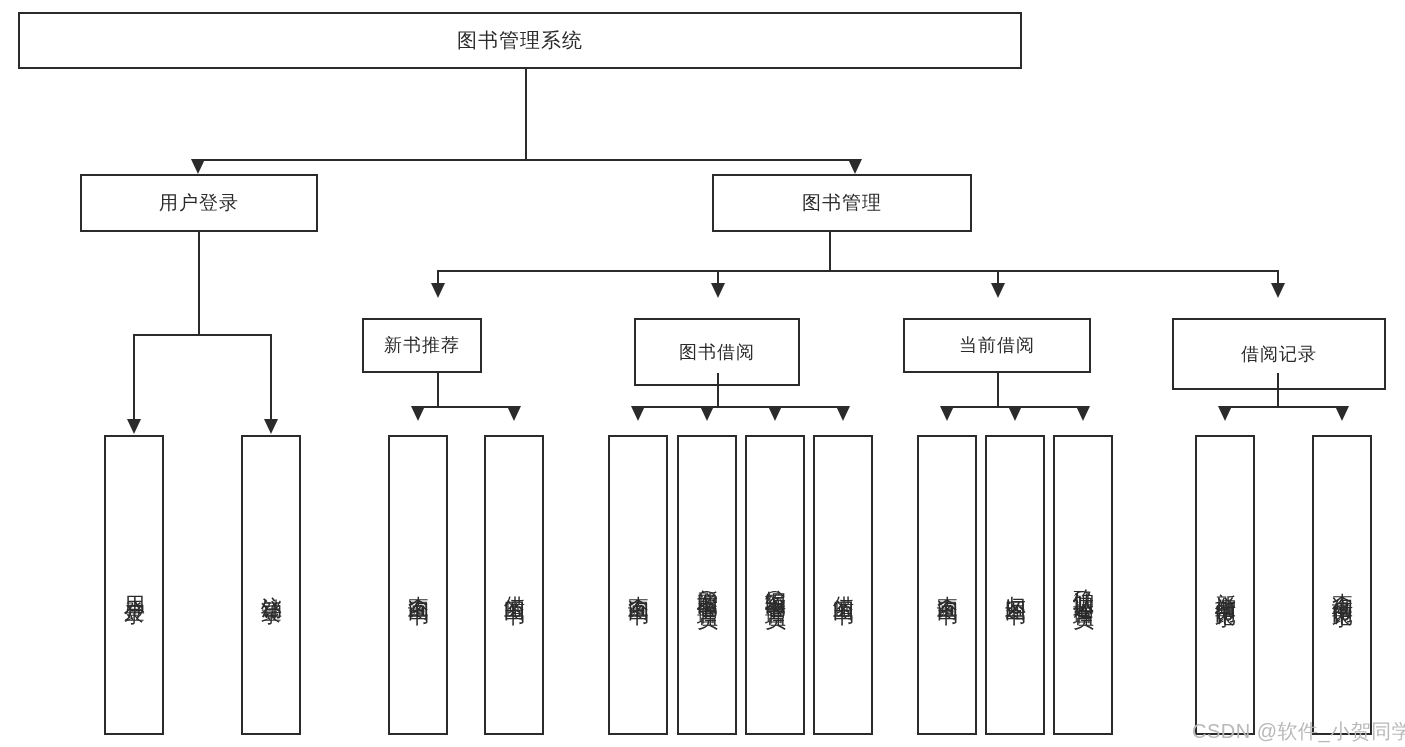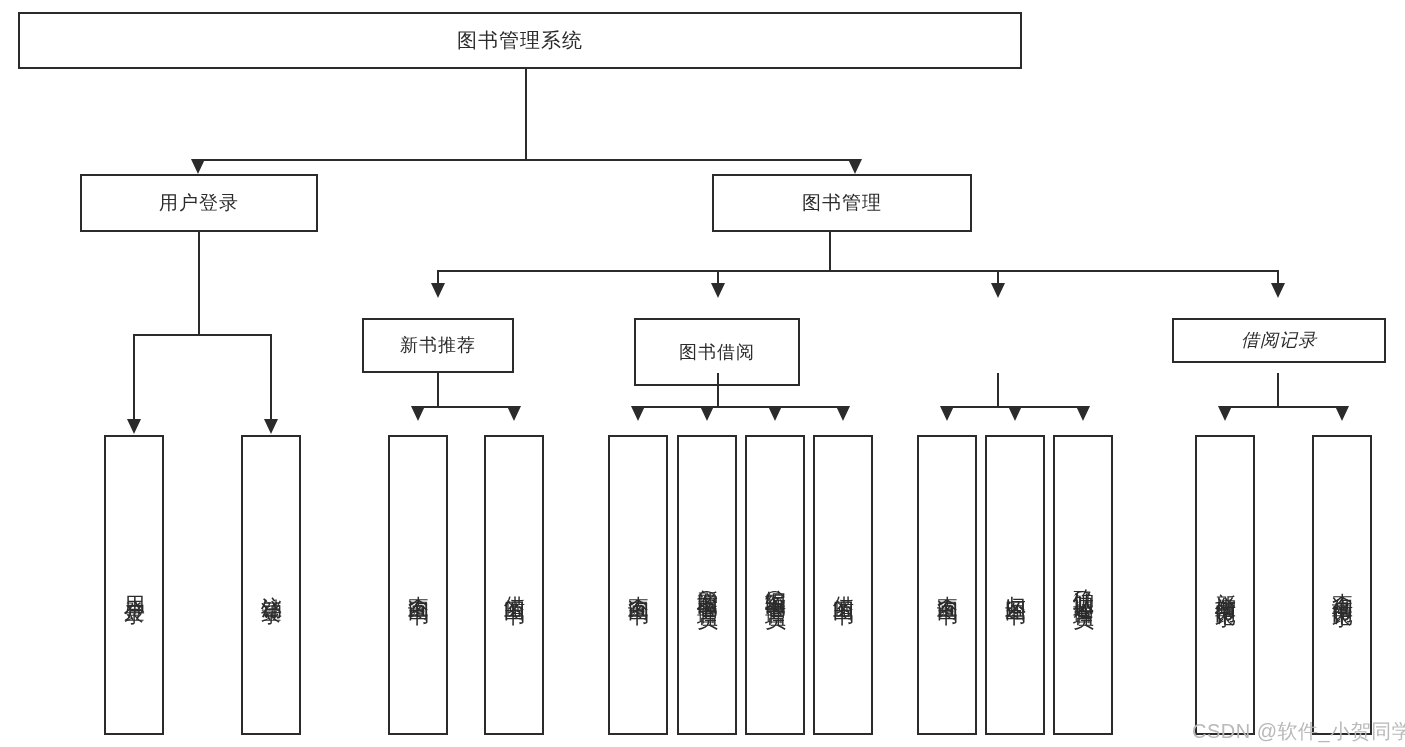--- a/index.html
+++ b/index.html
@@ -116,27 +116,30 @@
   <div class="hline" style="left:437px;top:270px;width:841px;"></div>
   <div class="vline" style="left:437px;top:270px;height:14px;"></div>
   <div class="vline" style="left:717px;top:270px;height:14px;"></div>
   <div class="vline" style="left:997px;top:270px;height:14px;"></div>
   <div class="vline" style="left:1277px;top:270px;height:14px;"></div>
   <div class="arrow" style="left:431px;top:283px;"></div>
   <div class="arrow" style="left:711px;top:283px;"></div>
   <div class="arrow" style="left:991px;top:283px;"></div>
   <div class="arrow" style="left:1271px;top:283px;"></div>
 
-  <div class="node level2" style="left:362px;top:318px;width:152px;height:55px;">
+  <div class="node level2" style="left:362px;top:318px;width:120px;height:55px;">
     <span class="label">新书推荐</span>
   </div>
   <div class="node level2" style="left:634px;top:318px;width:166px;height:68px;">
     <span class="label">图书借阅</span>
   </div>
-  <div class="node level2" style="left:1172px;top:318px;width:214px;height:45px;font-style:italic;">
+  <div class="node level2" style="left:903px;top:318px;width:188px;height:55px;">
+    <span class="label">当前借阅</span>
+  </div>
+  <div class="node level2" style="left:1172px;top:318px;width:214px;height:72px;">
     <span class="label">借阅记录</span>
   </div>
 
   <div class="vline" style="left:437px;top:373px;height:34px;"></div>
   <div class="hline" style="left:417px;top:406px;width:97px;"></div>
   <div class="arrow" style="left:411px;top:406px;"></div>
   <div class="arrow" style="left:507px;top:406px;"></div>
 
   <div class="vline" style="left:717px;top:373px;height:34px;"></div>
   <div class="hline" style="left:637px;top:406px;width:206px;"></div>

